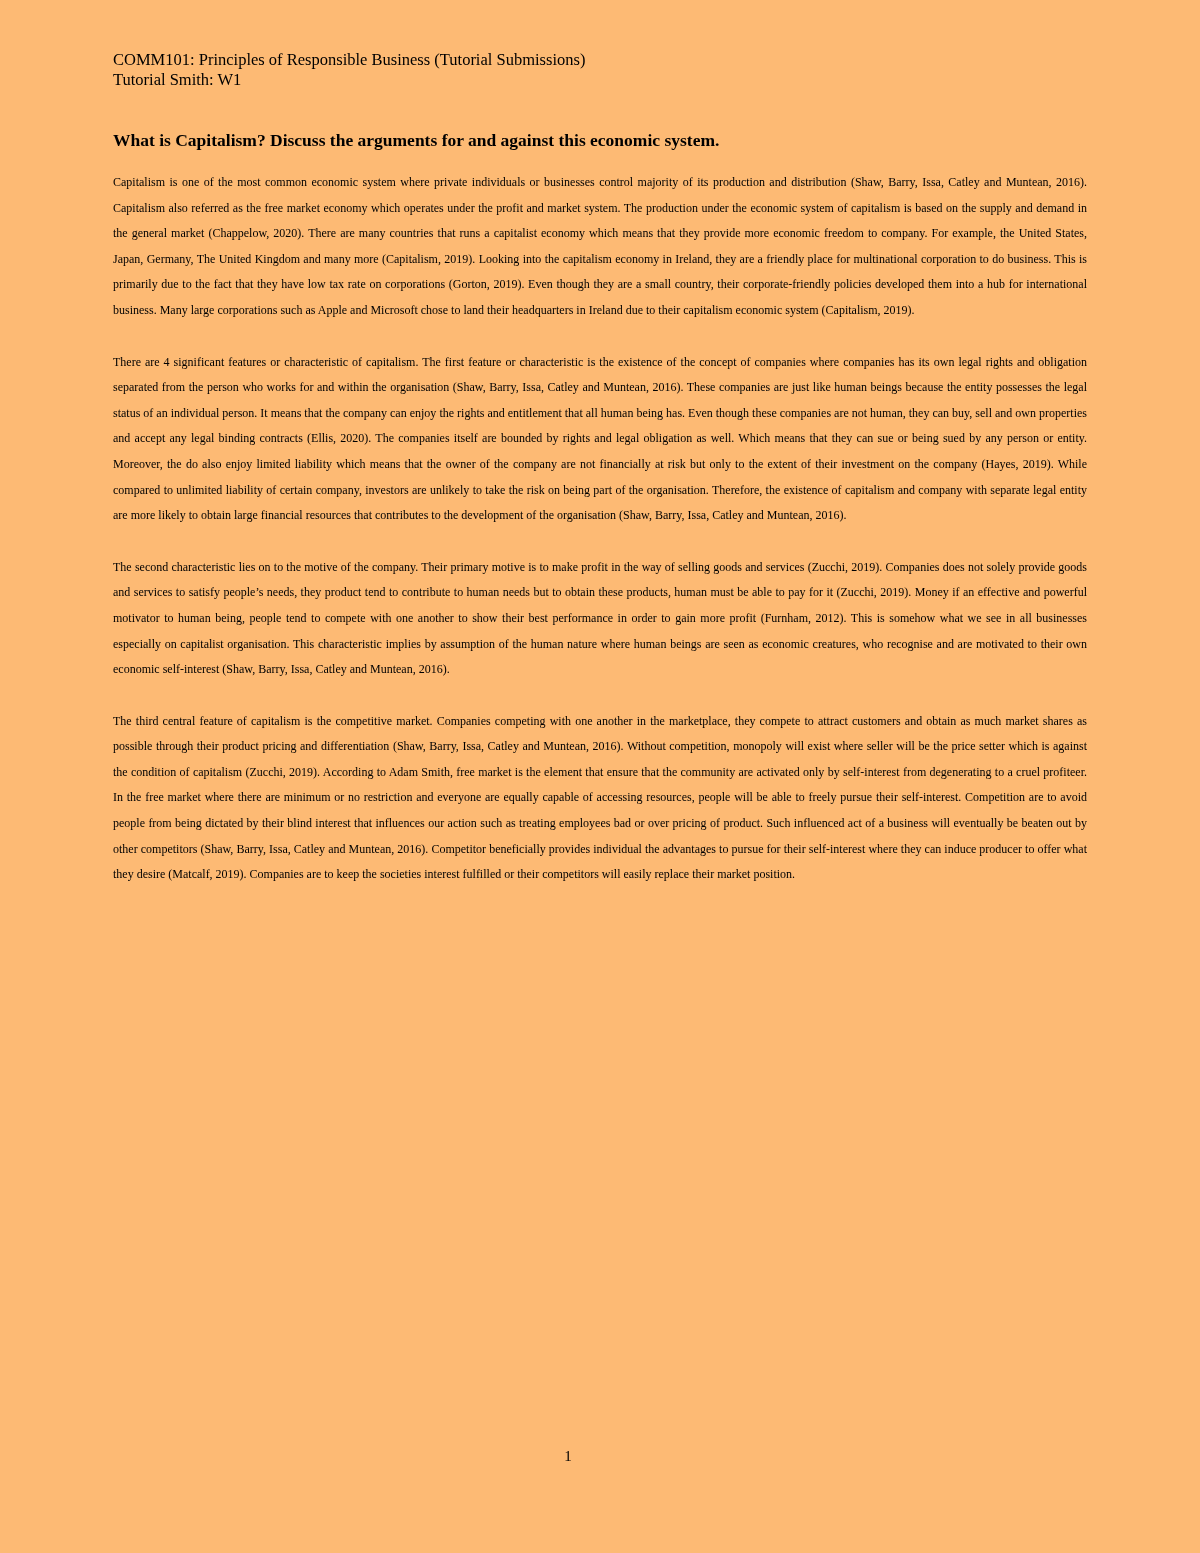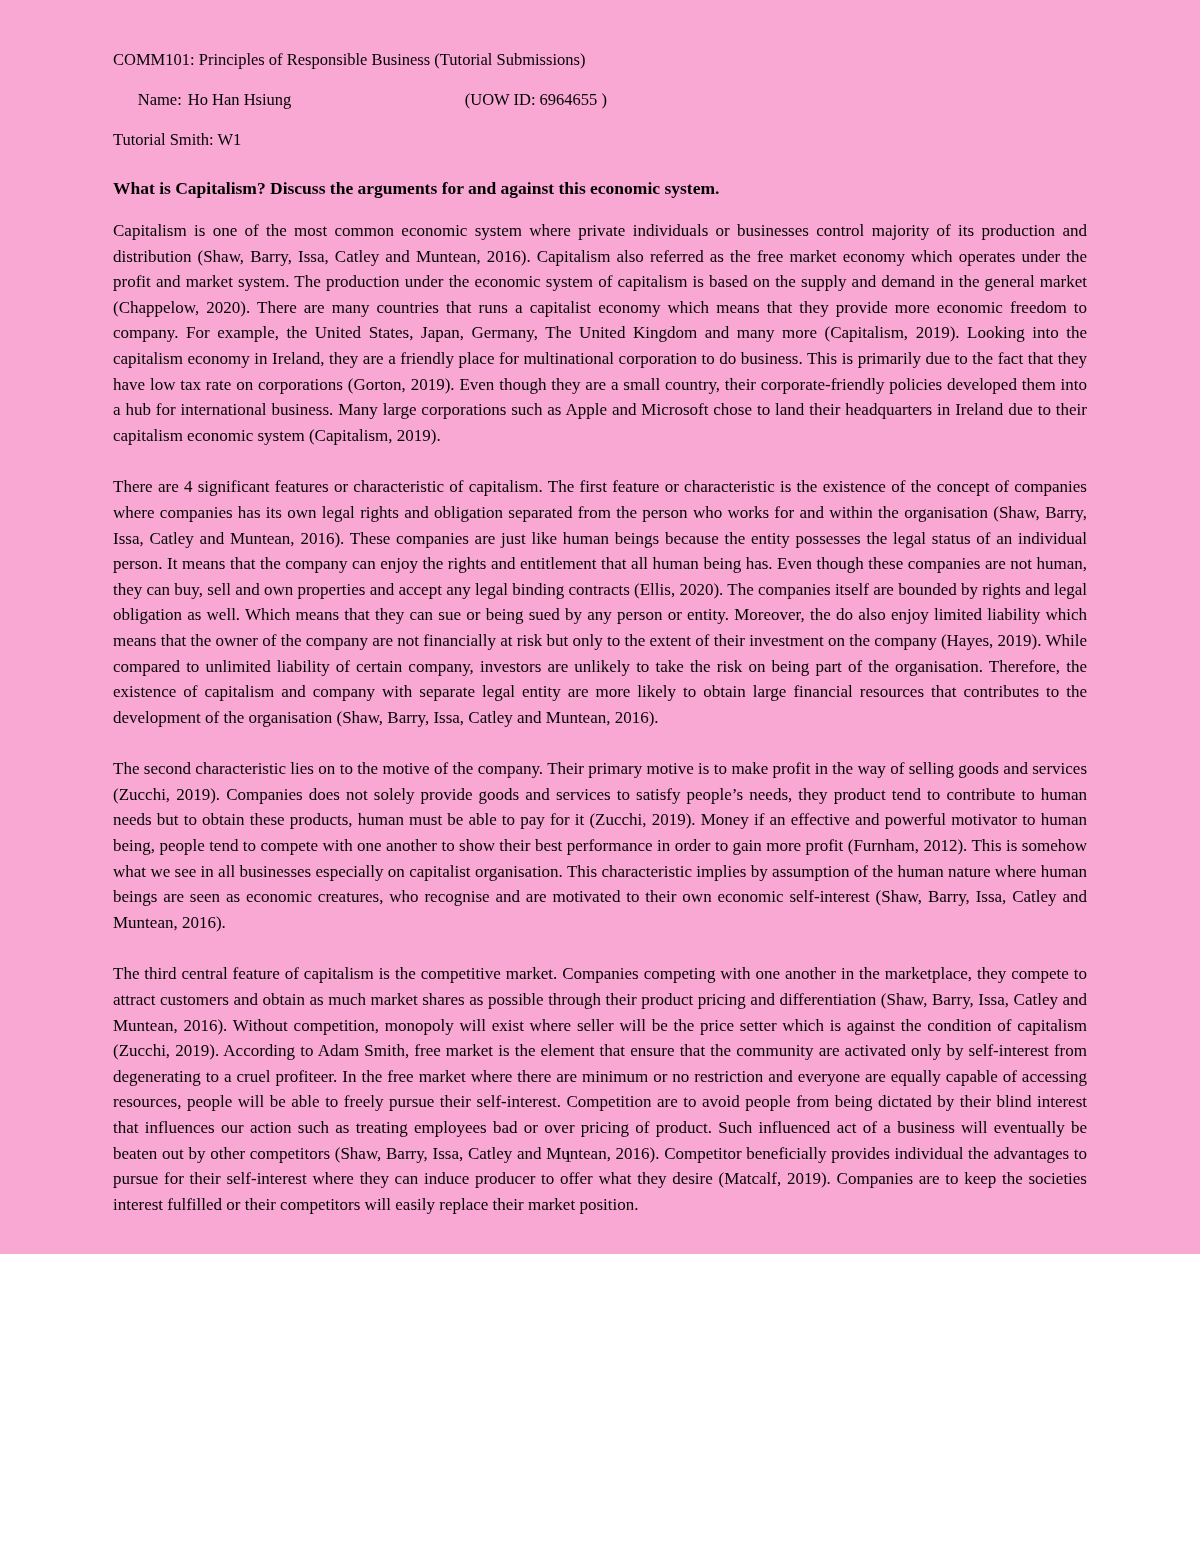--- a/index.html
+++ b/index.html
@@ -4,67 +4,64 @@
 <style>
   * { margin: 0; padding: 0; box-sizing: border-box; }
   html, body {
     background: #ffffff;
     font-family: "Liberation Serif", "DejaVu Serif", serif;
     color: #000000;
   }
   .page {
     position: relative;
     width: 1200px;
-    height: 1254px;
-    background: #f9a8d4;
+    height: 1553px;
+    background: #fdba74;
     padding: 50px 113px 15px 113px;
     overflow: hidden;
   }
   .header { font-size: 16.5px; line-height: 20px; }
   .header .hline { white-space: pre; }
   .name-line .name-label { display: inline-block; width: 50px; }
   .name-line .name-value { display: inline-block; width: 277px; }
   .doc-title {
     margin-top: 27px;
     font-size: 20.5px;
     font-weight: bold;
     line-height: 24px;
   }
   .question {
-    margin-top: 27px;
+    margin-top: 39px;
     font-size: 17.5px;
     font-weight: bold;
     line-height: 22px;
   }
   .body-text { margin-top: 19px; }
   .para {
-    font-size: 17px;
+    font-size: 12px;
     line-height: 25.6px;
     text-align: justify;
     margin-bottom: 26px;
   }
   .page-number {
     position: absolute;
     bottom: 88px;
     left: 113px;
     width: 910px;
     text-align: center;
     font-size: 15px;
   }
 </style>
 </head>
 <body>
 
 <div class="page">
 
   <div class="header">
     <div class="hline">COMM101: Principles of Responsible Business (Tutorial Submissions)</div>
-    <div class="hline name-line">
-      <span class="name-label">Name:</span><span class="name-value">Ho Han Hsiung</span><span class="uow-id">(UOW ID: 6964655 )</span>
-    </div>
     <div class="hline">Tutorial Smith: W1</div>
   </div>
 
 
   <h2 class="question">What is Capitalism? Discuss the arguments for and against this economic system.</h2>
 
   <div class="body-text">
     <p class="para">Capitalism is one of the most common economic system where private individuals or businesses control majority of its production and distribution (Shaw, Barry, Issa, Catley and Muntean, 2016). Capitalism also referred as the free market economy which operates under the profit and market system. The production under the economic system of capitalism is based on the supply and demand in the general market (Chappelow, 2020). There are many countries that runs a capitalist economy which means that they provide more economic freedom to company. For example, the United States, Japan, Germany, The United Kingdom and many more (Capitalism, 2019). Looking into the capitalism economy in Ireland, they are a friendly place for multinational corporation to do business. This is primarily due to the fact that they have low tax rate on corporations (Gorton, 2019). Even though they are a small country, their corporate-friendly policies developed them into a hub for international business. Many large corporations such as Apple and Microsoft chose to land their headquarters in Ireland due to their capitalism economic system (Capitalism, 2019).</p>
     <p class="para">There are 4 significant features or characteristic of capitalism. The first feature or characteristic is the existence of the concept of companies where companies has its own legal rights and obligation separated from the person who works for and within the organisation (Shaw, Barry, Issa, Catley and Muntean, 2016). These companies are just like human beings because the entity possesses the legal status of an individual person. It means that the company can enjoy the rights and entitlement that all human being has. Even though these companies are not human, they can buy, sell and own properties and accept any legal binding contracts (Ellis, 2020). The companies itself are bounded by rights and legal obligation as well. Which means that they can sue or being sued by any person or entity. Moreover, the do also enjoy limited liability which means that the owner of the company are not financially at risk but only to the extent of their investment on the company (Hayes, 2019). While compared to unlimited liability of certain company, investors are unlikely to take the risk on being part of the organisation. Therefore, the existence of capitalism and company with separate legal entity are more likely to obtain large financial resources that contributes to the development of the organisation (Shaw, Barry, Issa, Catley and Muntean, 2016).</p>
     <p class="para">The second characteristic lies on to the motive of the company. Their primary motive is to make profit in the way of selling goods and services (Zucchi, 2019). Companies does not solely provide goods and services to satisfy people’s needs, they product tend to contribute to human needs but to obtain these products, human must be able to pay for it (Zucchi, 2019). Money if an effective and powerful motivator to human being, people tend to compete with one another to show their best performance in order to gain more profit (Furnham, 2012). This is somehow what we see in all businesses especially on capitalist organisation. This characteristic implies by assumption of the human nature where human beings are seen as economic creatures, who recognise and are motivated to their own economic self-interest (Shaw, Barry, Issa, Catley and Muntean, 2016).</p>

